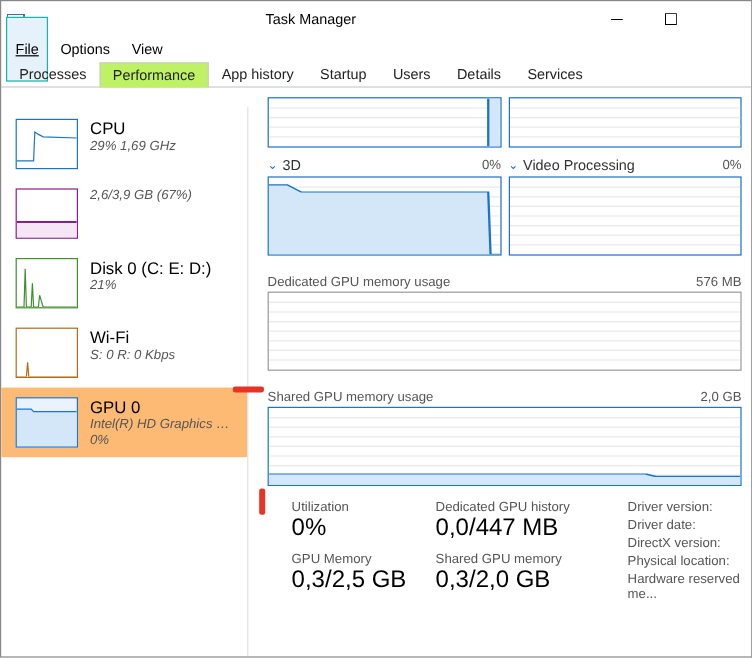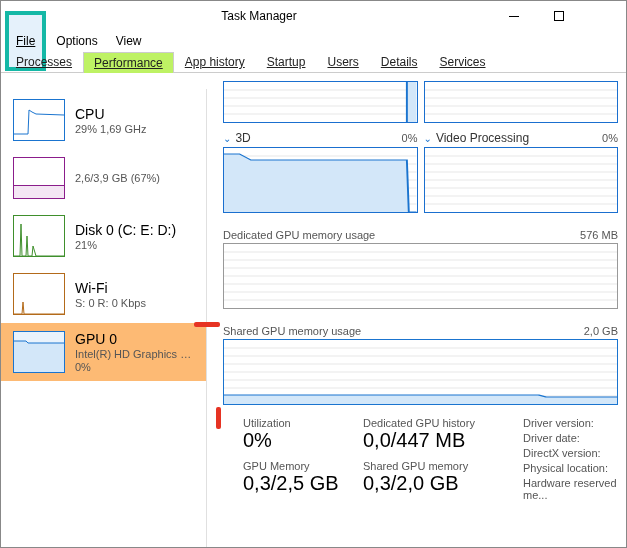--- a/index.html
+++ b/index.html
@@ -4,34 +4,34 @@
 <style>
   * { box-sizing: border-box; margin: 0; padding: 0; }
   body { font-family: "Segoe UI", Tahoma, sans-serif; font-size: 12px; color: #000; background: #fff; width: 627px; height: 548px; overflow: hidden; border: 1px solid #888; }
   .titlebar { height: 30px; display: flex; align-items: center; padding-left: 4px; text-align: center; }
   .titlebar-icon { width: 16px; height: 16px; margin-right: 6px; display: flex; align-items: center; justify-content: center; }
   .titlebar-title { flex: 1; font-size: 12px; }
   .winbtns { display: flex; }
   .winbtn { width: 45px; height: 28px; display: flex; align-items: center; justify-content: center; }
   .menubar { height: 20px; display: flex; align-items: center; padding-left: 4px; gap: 2px; }
   .menuitem { padding: 2px 8px; font-size: 12px; }
-  .menuitem.active { border: 4px solid #14b8a6; background: #e5f1fb; padding: 19px 7px; }
+  .menuitem.active { border: 1px solid #14b8a6; background: #e5f1fb; padding: 19px 7px; }
   .menuitem span.u { text-decoration: underline; }
   .tabs { height: 22px; display: flex; align-items: flex-end; border-bottom: 1px solid #ccc; padding-left: 4px; }
-  .tab { padding: 3px 10px; font-size: 12px; border: 1px solid transparent; border-bottom: none; color: #222; text-decoration: underline; }
+  .tab { padding: 3px 10px; font-size: 12px; border: 1px solid transparent; border-bottom: none; color: #222; }
   .tab.active { border-color: #ccc; background: #bef264; position: relative; top: 1px; text-align: center; }
   .content { display: flex; height: 474px; }
   .sidebar { width: 205px; padding-top: 18px; }
-  .sideitem { display: flex; align-items: center; padding: 8px 10px 8px 12px; gap: 10px; }
+  .sideitem { display: flex; align-items: flex-start; padding: 8px 10px 8px 12px; gap: 10px; }
   .sideitem.selected { background: #fdba74; }
   .sidegraph { width: 52px; height: 42px; border: 1px solid; background: #fff; position: relative; overflow: hidden; }
   .sidegraph svg { position: absolute; inset: 0; }
   .sidetext { display: flex; flex-direction: column; gap: 1px; min-width: 0; flex: 1; }
   .sidetitle { font-size: 14px; }
-  .sidesub { font-size: 11px; color: #555; white-space: nowrap; overflow: hidden; text-overflow: ellipsis; }
+  .sidesub { font-size: 11px; color: #555; white-space: nowrap; overflow: hidden; text-overflow: ellipsis; font-style: italic; }
   .divider { width: 1px; background: #e0e0e0; margin-top: 16px; margin-bottom: 0; }
   .detail { flex: 1; padding: 8px 8px 0 16px; position: relative; overflow: hidden; }
   .detail-top { display: flex; gap: 6px; height: 42px; }
   .detail-top .panel { flex: 1; border: 1px solid #1a6fcf; position: relative; }
   .minirow { display: flex; gap: 6px; margin-top: 8px; }
   .minipanel { flex: 1; }
   .minihead { display: flex; align-items: center; gap: 4px; font-size: 12px; color: #333; margin-bottom: 2px; }
   .minihead .pct { margin-left: auto; font-size: 11px; color: #555; }
   .minigraph { height: 66px; border: 1px solid #1a6fcf; position: relative; background: #fff; overflow: hidden; }
   .grid line { stroke: #e8e8e8; stroke-width: 1; }

